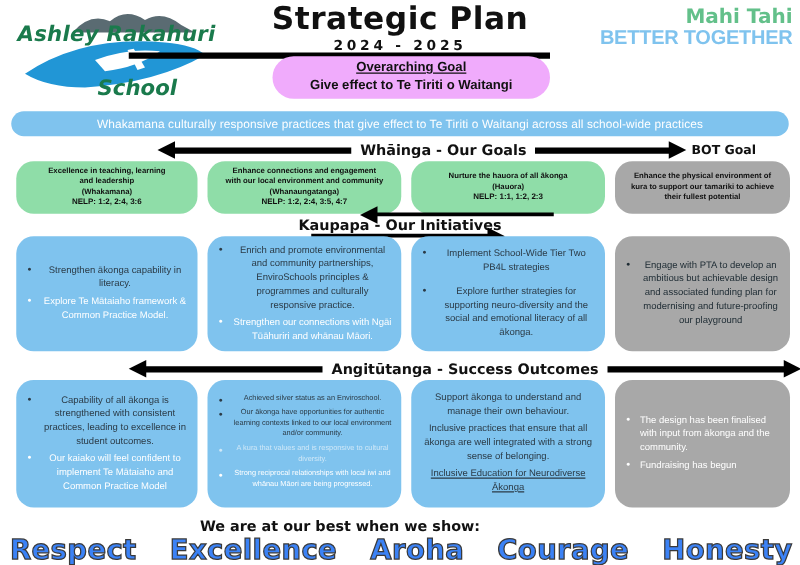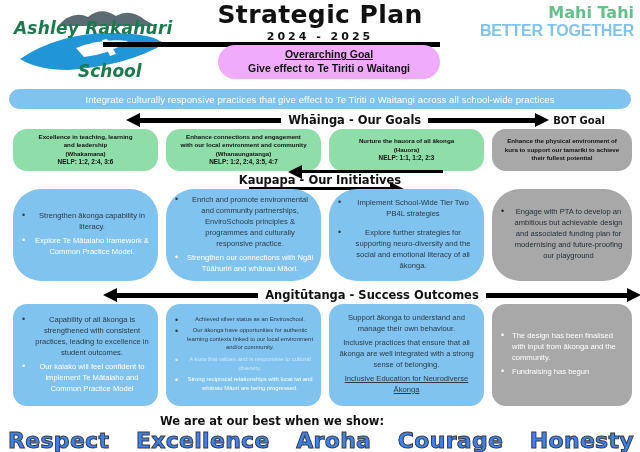--- a/index.html
+++ b/index.html
@@ -124,21 +124,21 @@
   .bullet-list li {
     position: relative; padding-left: 13px; margin-bottom: 3px;
     line-height: 1.45; text-align: center;
   }
   .bullet-list li::before {
     content: "\2022"; position: absolute; left: 2px; top: -1px; font-size: 9px;
   }
   .bullet-list li.no-bullet { padding-left: 0; }
   .bullet-list li.no-bullet::before { content: none; }
 
-  .init-card { height: 92px; font-size: 7.6px; border-radius: 28px; }
+  .init-card { height: 92px; font-size: 7.6px; }
   .outcome-card { height: 102px; font-size: 7.6px; }
 
   .fade-1 { color: #2b3b47; }
   .fade-2 { color: #cfe8f8; }
   .fade-3 { color: #ffffff; }
   .tiny { font-size: 5.9px; }
   .linky { text-decoration: underline; }
 
   .card.gray .bullet-list li { color: #ffffff; text-align: left; }
   .card.gray.goal-card { color: #111111; }
@@ -191,21 +191,21 @@
     </div>
 
     <div id="rule"></div>
 
     <div id="overarching-goal">
       <div class="og-title">Overarching Goal</div>
       <div class="og-text">Give effect to Te Tiriti o Waitangi</div>
     </div>
   </div>
 
-  <div id="banner">Integrate culturally responsive practices that give effect to Te Tiriti o Waitangi across all school-wide practices</div>
+  <div id="banner">Whakamana culturally responsive practices that give effect to Te Tiriti o Waitangi across all school-wide practices</div>
 
   <div class="section-row" id="goals-row" style="top:110px;">
     <div class="arrow left"></div>
     <div class="section-label">Whāinga - Our Goals</div>
     <div class="arrow right"></div>
     <div class="bot-label">BOT Goal</div>
   </div>
 
   <div class="card green goal-card" style="left:13px;  top:129px; width:145px;">
     <div class="goal-line">Excellence in teaching, learning</div>

